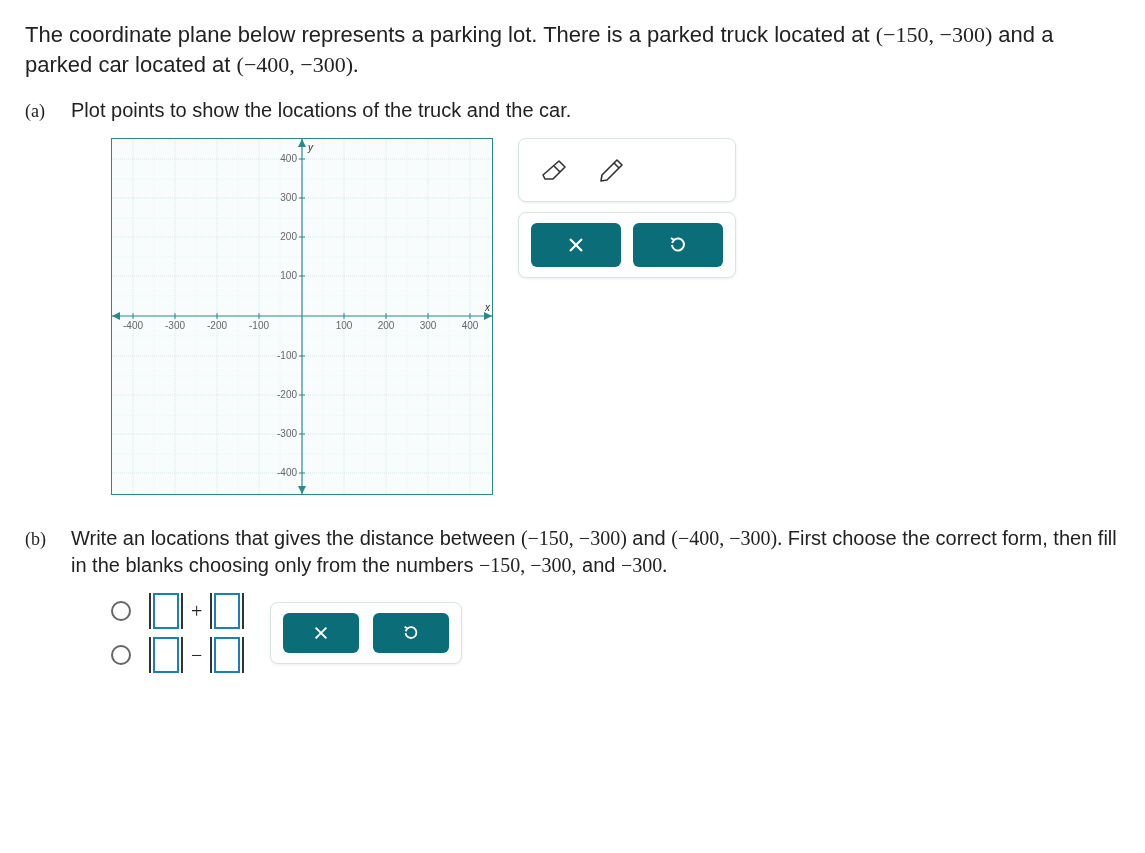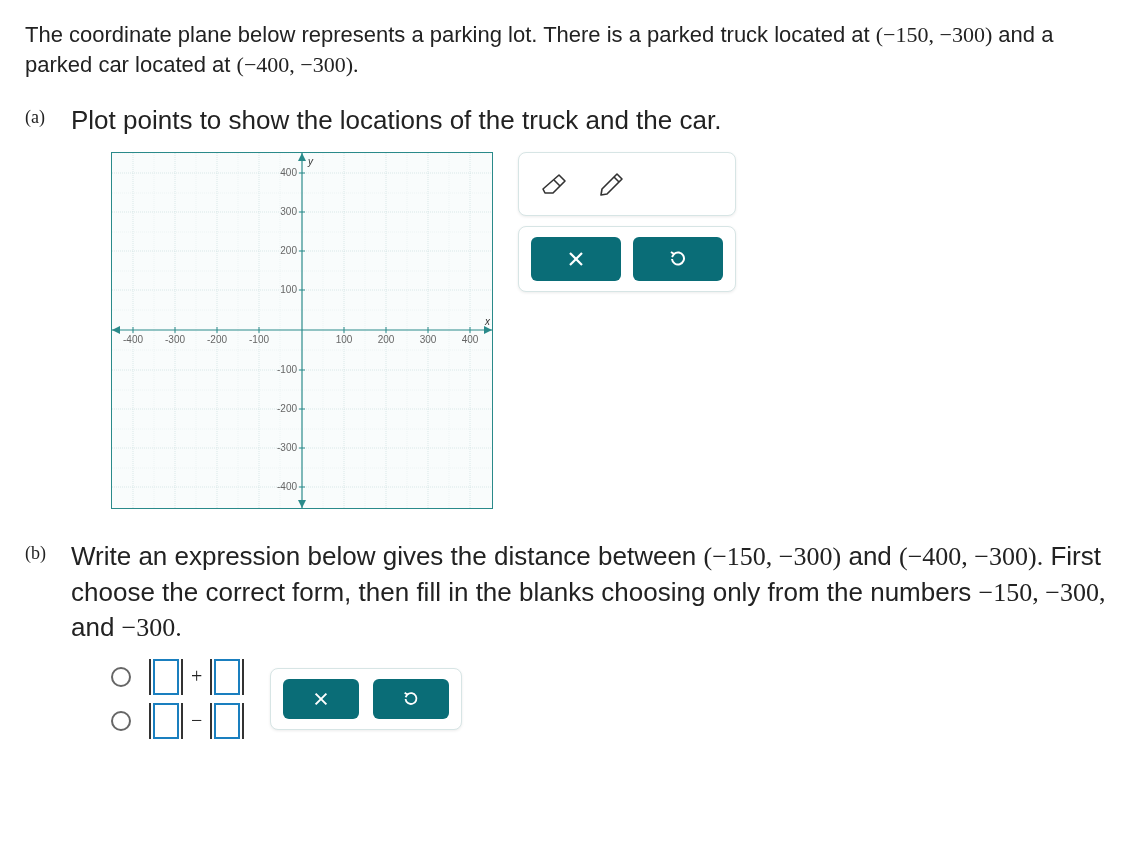--- a/index.html
+++ b/index.html
@@ -4,26 +4,26 @@
 <style>
   body {
     font-family: Arial, Helvetica, sans-serif;
     font-size: 22px;
     color: #222;
     margin: 0;
     padding: 20px 25px;
     width: 1145px;
     box-sizing: border-box;
   }
-  .intro { line-height: 1.35; margin-bottom: 24px; }
+  .intro { line-height: 1.35; margin-bottom: 18px; }
   .coord { font-family: "Times New Roman", serif; }
   .part { display: flex; align-items: flex-start; gap: 18px; margin-bottom: 30px; }
   .part-label { font-family: "Times New Roman", serif; font-size: 18px; margin-top: 4px; min-width: 28px; }
   .part-body { flex: 1; }
-  .part-heading { font-size: 26px; line-height: 1.35; margin-bottom: 14px; }
+  .part-heading { font-size: 20px; line-height: 1.35; margin-bottom: 14px; }
   .plot-row { display: flex; align-items: flex-start; gap: 25px; }
   .plot-box { border: 1px solid #2a8a8a; width: 380px; height: 355px; position: relative; background: #f9fcfc; margin-left: 40px; }
   .toolbar-group { display: flex; flex-direction: column; gap: 10px; }
   .tool-panel { background: #fff; border: 1px solid #d7e5e5; border-radius: 8px; padding: 12px 14px; display: flex; gap: 12px; box-shadow: 0 1px 3px rgba(0,0,0,0.08); }
   .tool-icon-btn { width: 44px; height: 38px; border: none; background: #fff; display: flex; align-items: center; justify-content: center; cursor: pointer; border-radius: 4px; }
   .teal-btn { background: #0a6d77; color: #fff; border: none; border-radius: 6px; width: 90px; height: 44px; display: flex; align-items: center; justify-content: center; cursor: pointer; font-size: 20px; }
   .teal-btn svg { stroke: #fff; }
   .expr-row { display: flex; align-items: center; gap: 30px; margin-left: 40px; }
   .expr-options { display: flex; flex-direction: column; gap: 8px; }
   .expr-option { display: flex; align-items: center; gap: 8px; }
@@ -179,21 +179,21 @@
         </div>
       </div>
     </div>
   </div>
 </div>
 
 <div class="part">
   <div class="part-label">(b)</div>
   <div class="part-body">
     <div class="part-heading">
-      <span>Write an expression below gives the distance between </span><span class="coord">(−150, −300)</span><span> and </span><span class="coord">(−400, −300).</span><span> First choose the correct form, then fill in the blanks choosing only from the numbers </span><span class="coord">−150, −300,</span><span> and </span><span class="coord">−300.</span>
+      <span>Write an locations that gives the distance between </span><span class="coord">(−150, −300)</span><span> and </span><span class="coord">(−400, −300).</span><span> First choose the correct form, then fill in the blanks choosing only from the numbers </span><span class="coord">−150, −300,</span><span> and </span><span class="coord">−300.</span>
     </div>
     <div class="expr-row">
       <div class="expr-options">
         <div class="expr-option">
           <div class="radio"></div>
           <div style="width:6px;"></div>
           <div class="abs-box"></div>
           <span class="op">+</span>
           <div class="abs-box"></div>
         </div>

